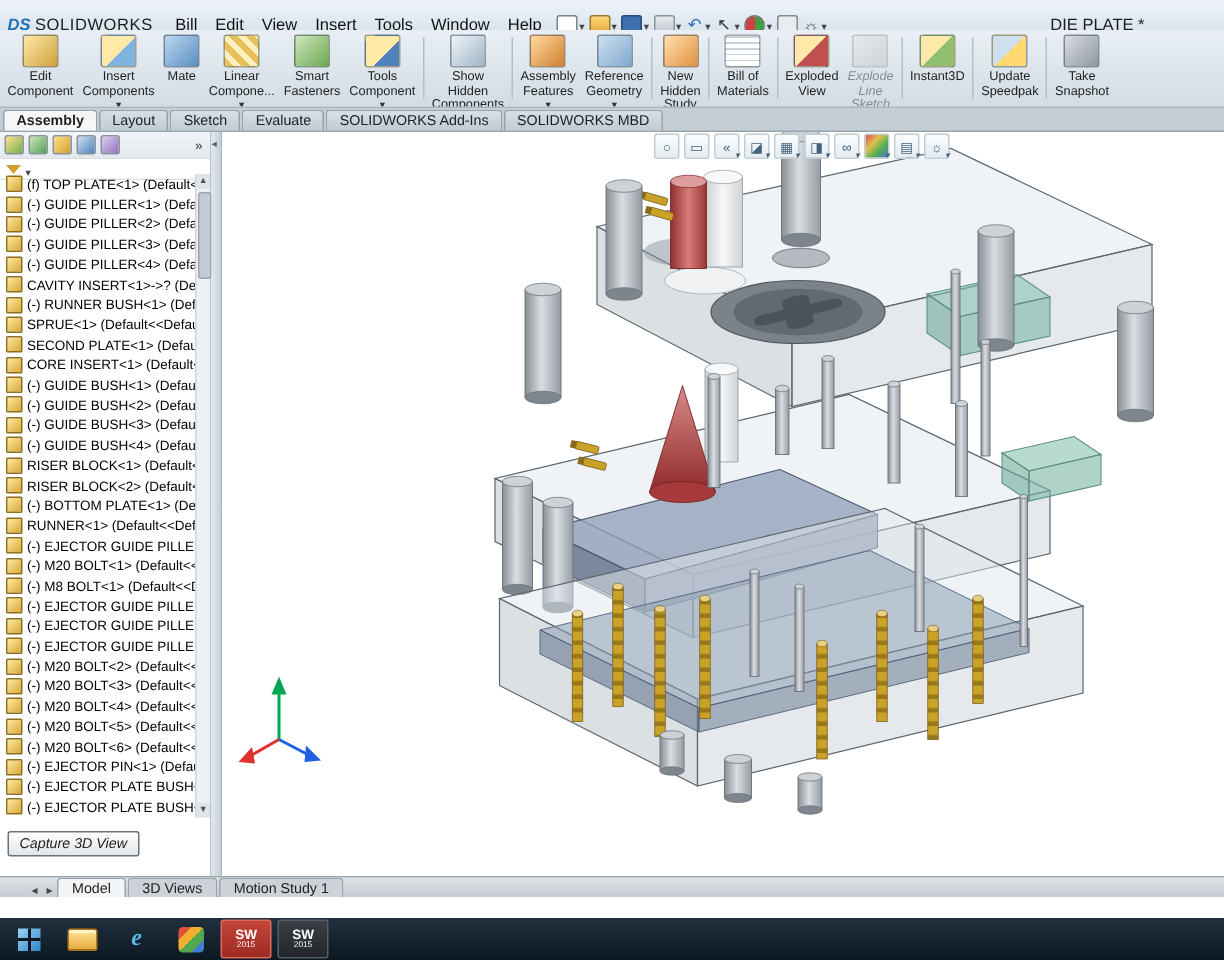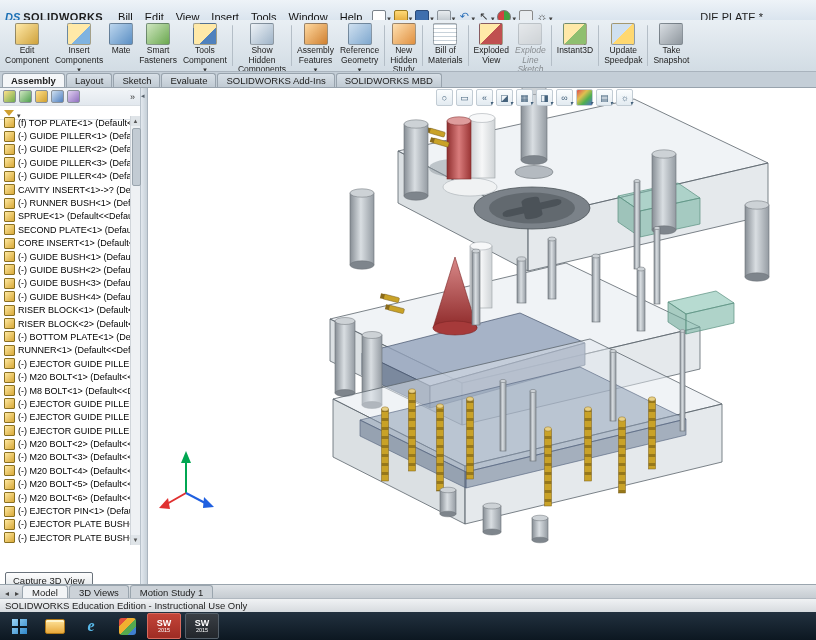--- a/index.html
+++ b/index.html
@@ -5,21 +5,21 @@
   html,body{margin:0;padding:0;background:#555;}
   #screen{position:relative;width:816px;height:640px;background:#fff;overflow:hidden;
           font-family:"Liberation Sans",sans-serif;color:#111;}
 
   
   #titlebar{position:absolute;left:0;top:0;width:816px;height:34px;box-sizing:border-box;
     background:linear-gradient(#eef3f8,#cddbe8);border-bottom:1px solid #a9b5c1;
     display:flex;align-items:center;gap:1px;padding:0 5px;font-size:11px;text-align:right;}
   .logo{display:flex;align-items:baseline;gap:3px;margin-right:8px;}
   .logo-ds{font-weight:bold;font-style:italic;color:#1a6fb5;font-size:11px;}
-  .logo-name{font-weight:bold;color:#1c1c1c;letter-spacing:.4px;}
+  .logo-name{font-weight:normal;color:#1c1c1c;letter-spacing:.4px;}
   .menu-item{padding:1px 6px;color:#111;}
   .qitem{display:flex;align-items:center;margin-left:3px;}
   .qglyph{width:12px;height:12px;display:inline-flex;align-items:center;justify-content:center;border-radius:2px;}
   .q-new-document .qglyph{background:#fff;border:1px solid #7a828a;}
   .q-open-document .qglyph{background:linear-gradient(#ffd977,#e0a433);border:1px solid #9a7a20;}
   .q-save .qglyph{background:#3f6fae;border:1px solid #2a4a78;}
   .q-print .qglyph{background:linear-gradient(#e8ecef,#b9c1c8);border:1px solid #8a929a;}
   .q-undo .qglyph::after{content:"↶";color:#2a6fb8;font-size:11px;}
   .q-select .qglyph::after{content:"↖";color:#333;font-size:11px;}
   .q-rebuild .qglyph{background:linear-gradient(90deg,#d04040 50%,#3fa040 50%);border-radius:50%;border:1px solid #777;}
@@ -84,22 +84,22 @@
   .fcaret::after{content:"▾";font-size:7px;color:#444;}
   #tree{position:absolute;left:0;top:28px;width:130px;height:429px;overflow:hidden;}
   .trow{display:flex;align-items:center;gap:3px;height:13.4px;padding-left:4px;font-size:9px;white-space:nowrap;color:#000;}
   .ticon{flex:0 0 auto;width:9px;height:9px;background:linear-gradient(135deg,#ffe9a0,#d8a838);border:1px solid #8a7020;border-radius:1px;}
   .tlabel{overflow:hidden;}
   #tree-scroll{position:absolute;right:0;top:28px;width:10px;height:429px;background:#eef1f4;border-left:1px solid #d0d5da;box-sizing:border-box;}
   .s-up,.s-down{position:absolute;left:0;width:9px;height:10px;background:#dfe4e8;color:#555;font-size:6px;text-align:center;line-height:10px;}
   .s-up{top:0;}.s-down{bottom:0;}
   .s-up::after{content:"▲";}.s-down::after{content:"▼";}
   .sthumb{position:absolute;left:1px;top:12px;width:7px;height:56px;background:#c2cbd3;border:1px solid #9aa5ae;border-radius:2px;}
-  #capture-btn{position:absolute;left:5px;top:484px;font-size:9.5px;padding:2px 7px;
-    border:1px solid #6a737c;border-radius:2px;background:linear-gradient(#fdfdfd,#e2e6e9);color:#222;}
+  #capture-btn{position:absolute;left:5px;top:466px;font-size:9.5px;padding:2px 7px;
+    border:1px solid #6a737c;border-radius:2px;background:linear-gradient(#fdfdfd,#e2e6e9);color:#222;font-style:italic;}
   #splitter{position:absolute;left:141px;top:0;width:7px;height:496px;
     background:linear-gradient(90deg,#e2e8ee,#c6d0d8);border-right:1px solid #aab4be;box-sizing:border-box;}
   #splitter::after{content:"◂";position:absolute;top:4px;left:0px;font-size:7px;color:#55606a;}
 
   
   #viewport{position:absolute;left:148px;top:0;width:668px;height:496px;background:#fff;}
   #headsup{position:absolute;left:288px;top:1px;display:flex;gap:3px;align-items:center;z-index:5;}
   .hic{width:15px;height:15px;border:1px solid #c2ccd4;border-radius:2px;
     background:linear-gradient(#fbfdfe,#e3ebf1);display:inline-flex;align-items:center;justify-content:center;
     font-size:9px;color:#44627c;position:relative;}
@@ -113,21 +113,21 @@
   .h-edit-appearance{background:linear-gradient(135deg,#e05050,#e0c050 35%,#50b050 65%,#5070d0);}
   .h-apply-scene::after{content:"▤";}
   .h-view-settings::after{content:"☼";}
   .hic .hcaret{display:none;}
   .hic.caret .hcaret{display:block;position:absolute;right:-1px;bottom:-2px;}
   .hcaret::after{content:"▾";font-size:6px;color:#44627c;}
 
   
   #bottomtabs{position:absolute;left:0;top:584px;width:816px;height:14px;box-sizing:border-box;
     background:linear-gradient(#dfe3e7,#c6ccd2);border-top:1px solid #9aa5ae;
-    display:flex;align-items:flex-end;font-size:9.5px;padding-left:2px;}
+    display:flex;align-items:flex-end;font-size:9.5px;padding-left:18px;}
   .bnav{font-size:8px;color:#444;padding:0 3px;}
   .nav-prev::after{content:"◂";}
   .nav-next::after{content:"▸";}
   .btab{padding:0 9px;border:1px solid #9aa5ae;border-bottom:none;background:#ccd2d8;
     margin-right:1px;border-radius:3px 3px 0 0;height:12px;display:flex;align-items:center;color:#222;}
   .btab.active{background:#f2f4f6;}
   #statusbar{position:absolute;left:0;top:598px;width:816px;height:14px;box-sizing:border-box;
     background:linear-gradient(#f0f2f4,#d7dbdf);border-top:1px solid #b0b8c0;
     font-size:9.5px;color:#222;display:flex;align-items:center;padding-left:5px;}
   #taskbar{position:absolute;left:0;top:612px;width:816px;height:28px;box-sizing:border-box;
@@ -253,20 +253,26 @@
 Components</span>
         <span class="dd"></span>
       </div>
 
       <div class="rbtn">
         <span class="ricon ri-mate"></span>
         <span class="rlabel">Mate</span>
 
       </div>
 
+      <div class="rbtn dropdown">
+        <span class="ricon ri-linear-pattern"></span>
+        <span class="rlabel">Linear
+Compone...</span>
+        <span class="dd"></span>
+      </div>
 
       <div class="rbtn">
         <span class="ricon ri-smart-fasteners"></span>
         <span class="rlabel">Smart
 Fasteners</span>
 
       </div>
 
       <div class="rbtn dropdown">
         <span class="ricon ri-move-component"></span>
@@ -881,23 +887,20 @@
     <span style="display:flex;align-items:flex-end;">
 
         <span class="btab active">Model</span>
 
         <span class="btab">3D Views</span>
 
         <span class="btab">Motion Study 1</span>
       </span>
   </div>
 
-  <div id="statusbar">
-    <span>SOLIDWORKS Education Edition - Instructional Use Only</span>
-  </div>
 
   <div id="taskbar">
 
       <div class="tkitem tk-start">
         <span class="tkglyph"></span>
         <span class="tklabel"></span>
         <span class="tkyear"></span>
       </div>
 
       <div class="tkitem tk-file-explorer">

